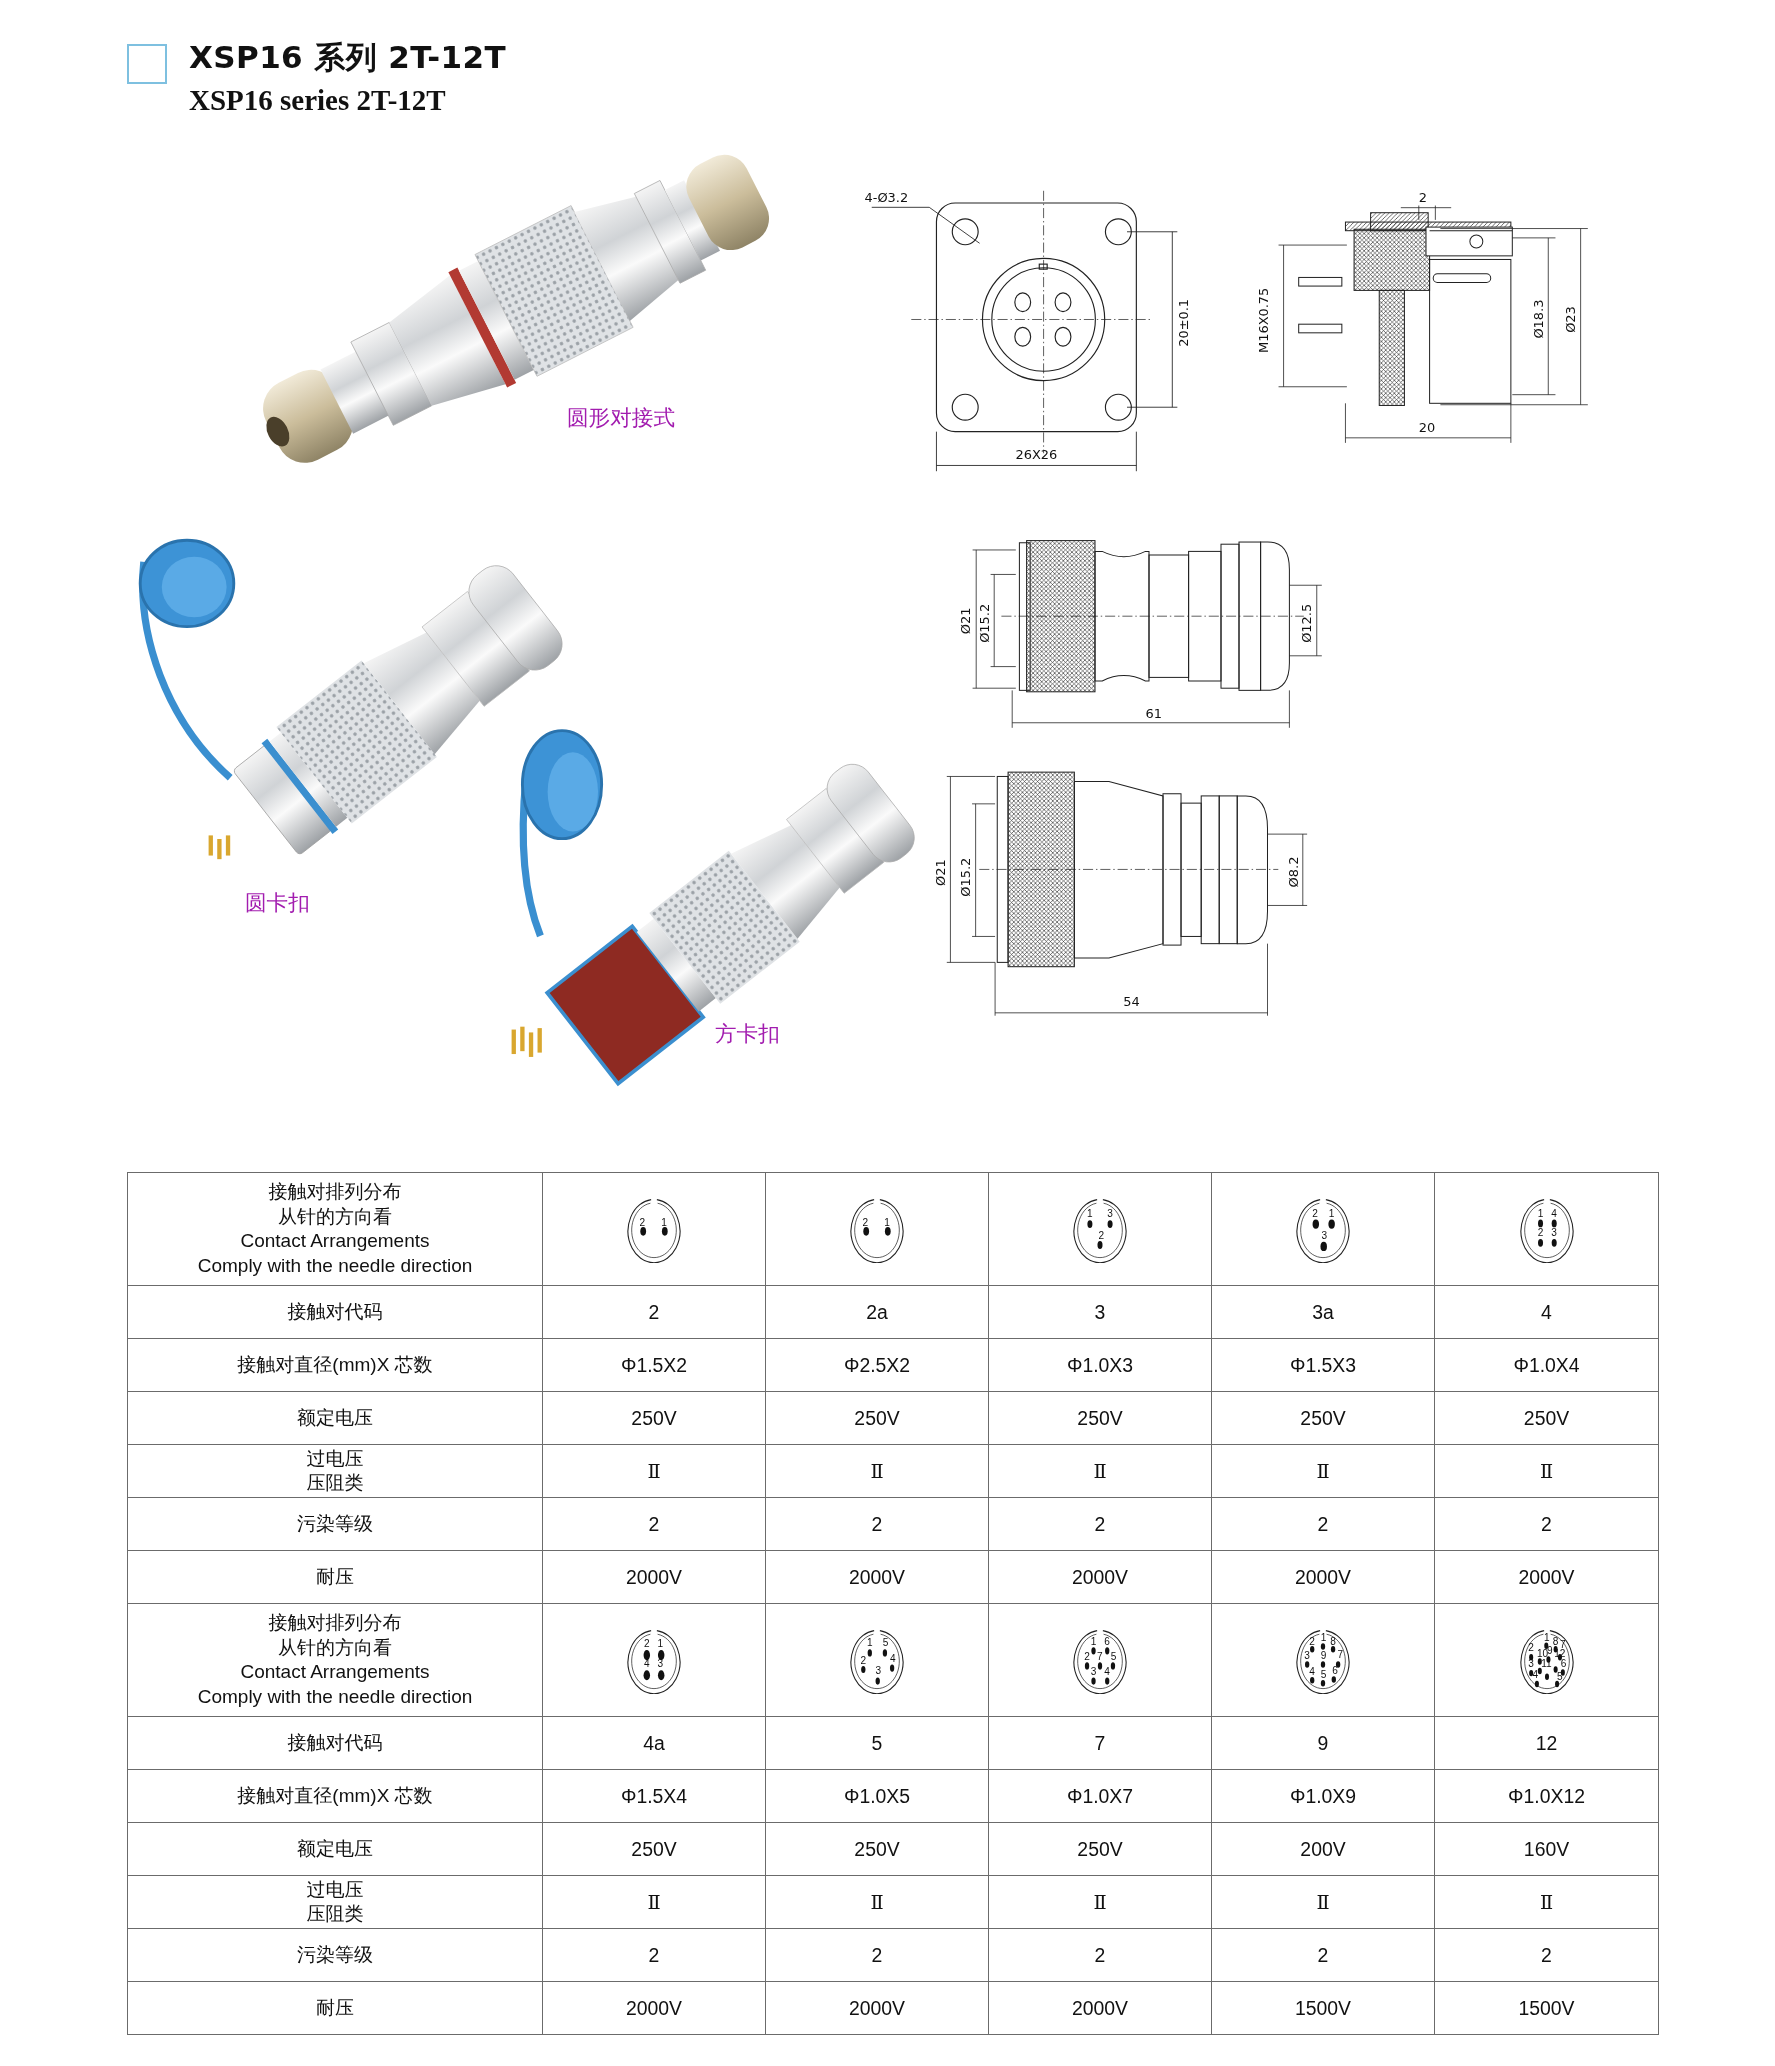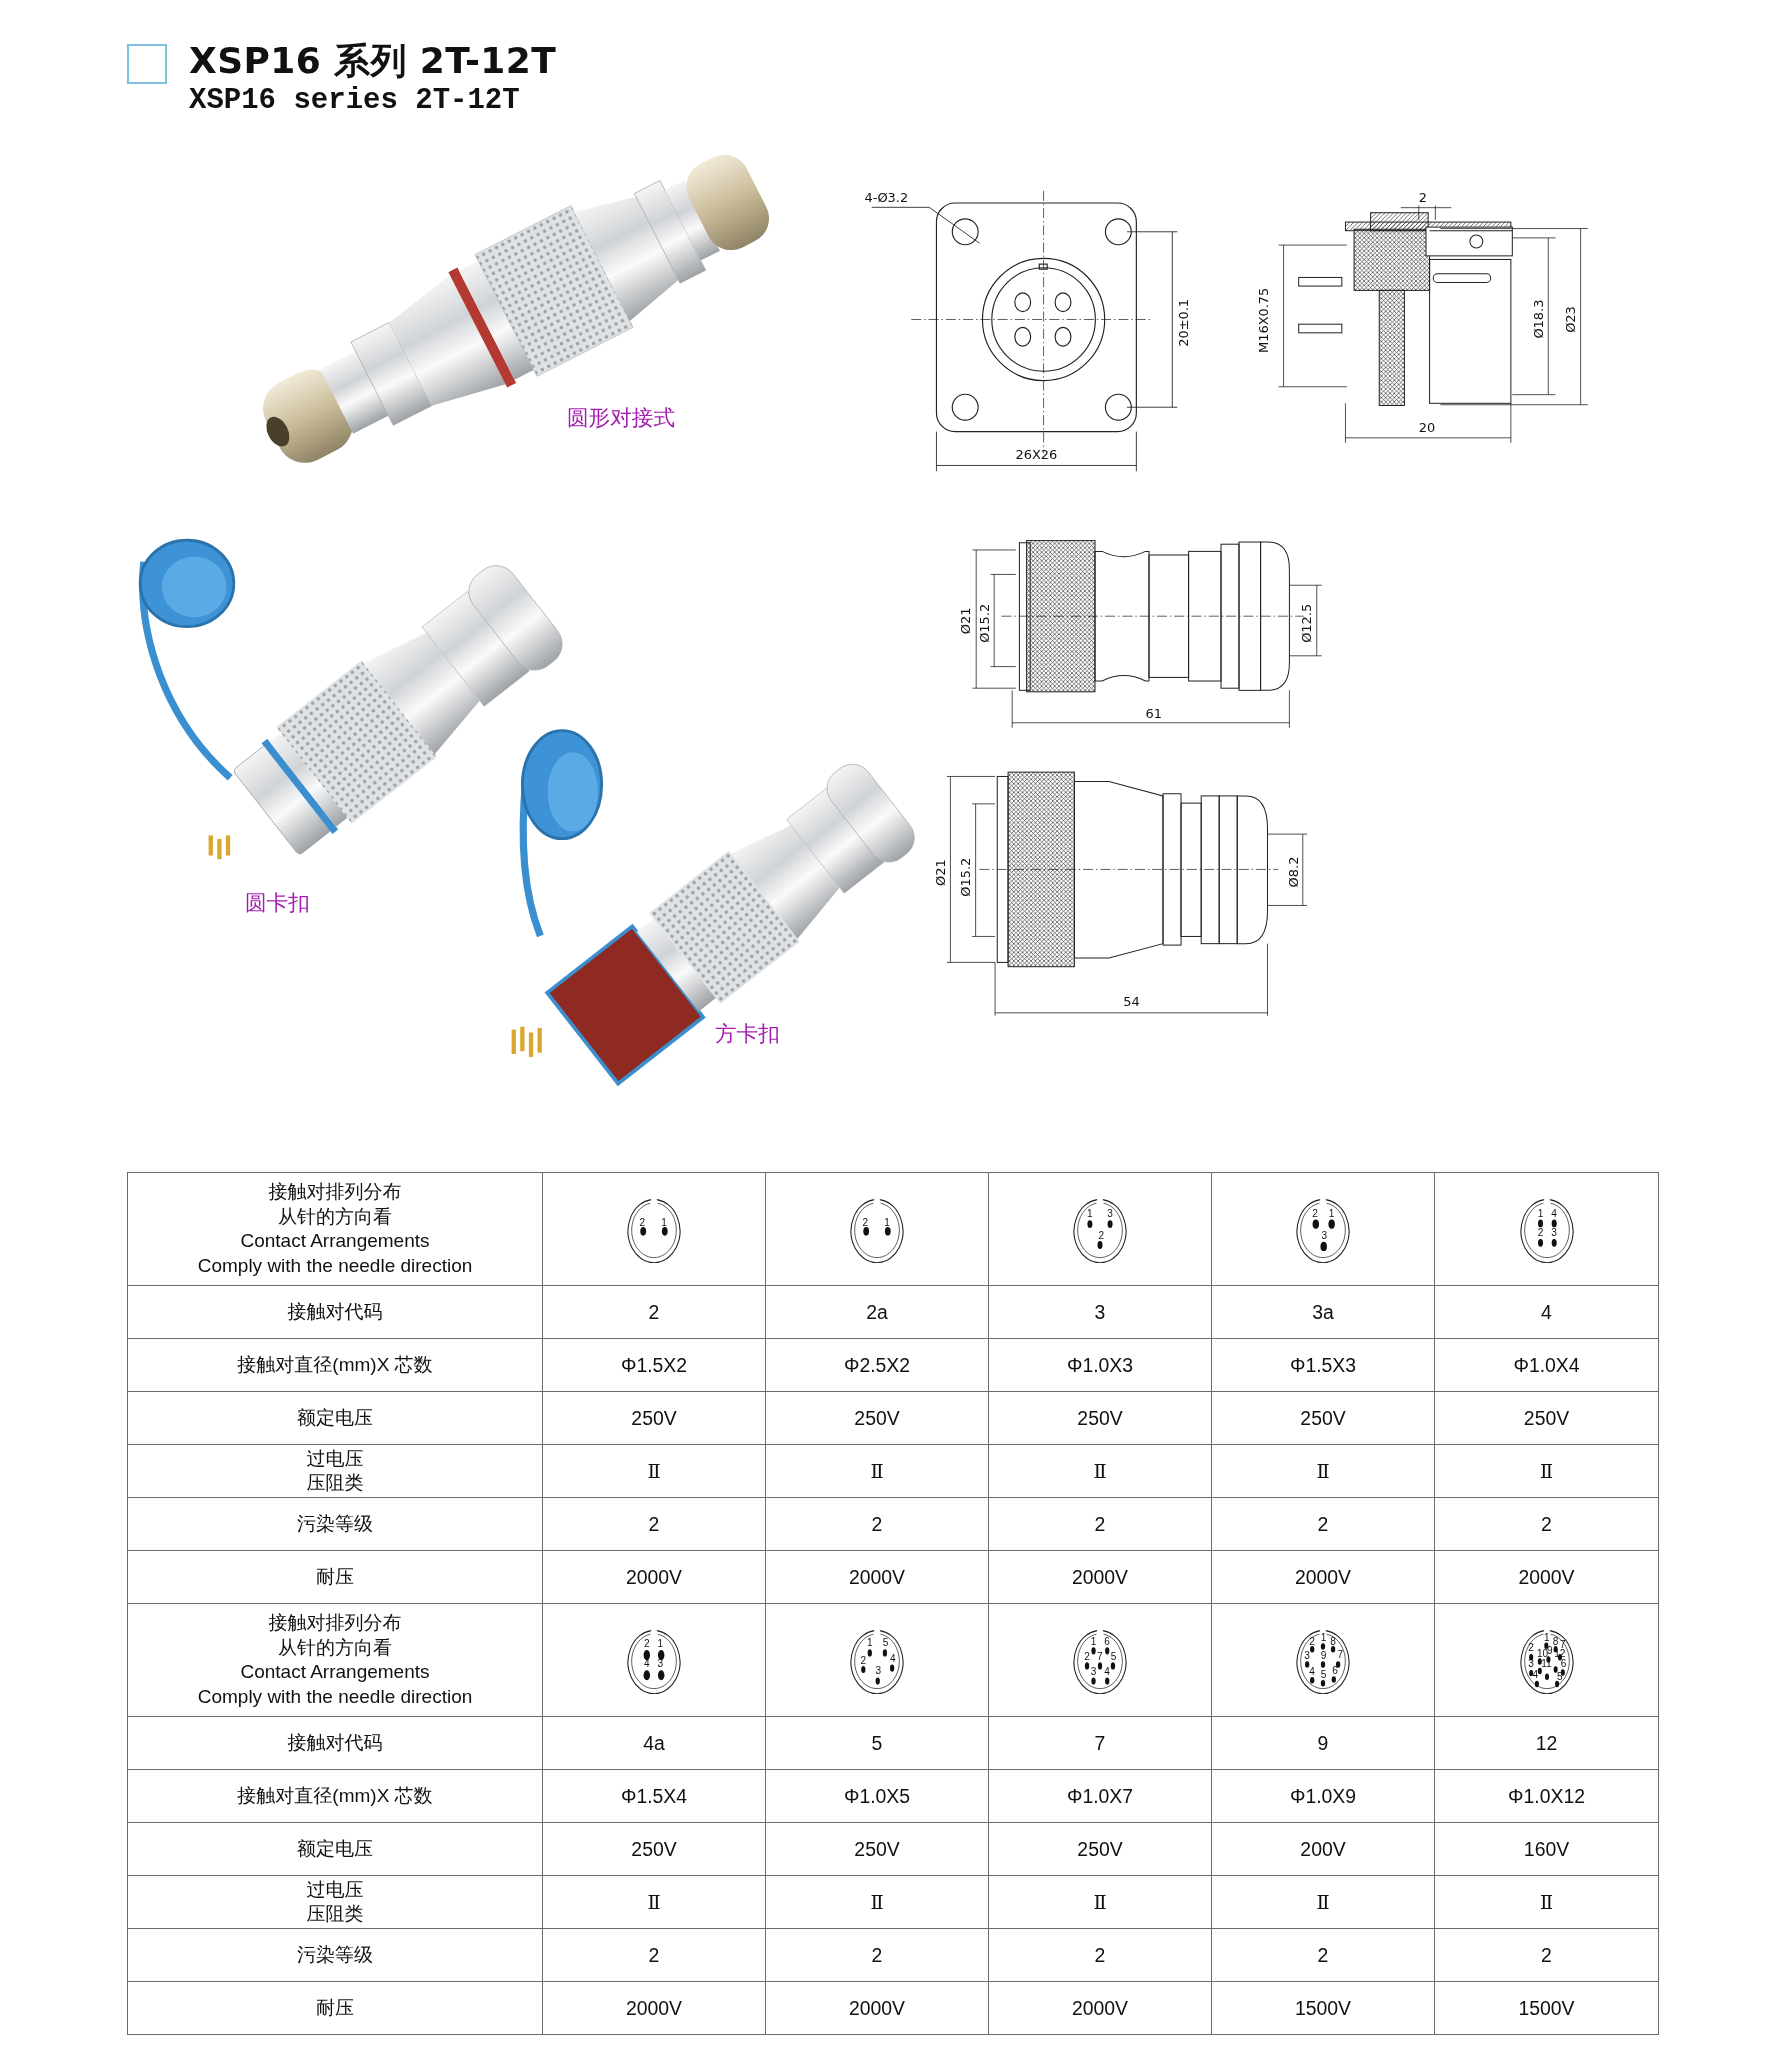--- a/index.html
+++ b/index.html
@@ -1,21 +1,21 @@
 <!DOCTYPE html>
 <html style="font-size:11.5px"><head>
 <meta charset="utf-8">
 <style>
   html,body{margin:0;padding:0;background:#ffffff;}
   body{width:1775px;height:2066px;position:relative;overflow:hidden;font-family:"Liberation Sans","DejaVu Sans",sans-serif;color:#111;}
   .abs{position:absolute;}
   
   .title-box{left:127px;top:44px;width:36px;height:36px;border:2.9px solid #7ec0e0;box-sizing:content-box;}
-  .title-cn{left:189px;top:37px;font-size:36px;font-weight:bold;letter-spacing:0.4px;font-family:"DejaVu Sans",sans-serif;}
-  .title-en{left:189px;top:84px;font-size:29px;font-weight:bold;font-family:Liberation Mono, monospace;}
+  .title-cn{left:189px;top:37px;font-size:31px;font-weight:bold;letter-spacing:0.4px;font-family:"DejaVu Sans",sans-serif;}
+  .title-en{left:189px;top:84px;font-size:29px;font-weight:bold;font-family:Liberation Serif, serif;}
   .photo-label{font-size:21.6px;font-family:"DejaVu Sans",sans-serif;color:#a21caf;}
   .dim-text{font-family:"DejaVu Sans",sans-serif;font-size:18px;fill:#111;}
   
   .spec-table{left:127px;top:1172px;width:1532px;border-collapse:collapse;table-layout:fixed;}
   .spec-table td{border:1.4px solid #6b6b6b;text-align:center;vertical-align:middle;padding:0;font-size:19.4px;color:#111;}
   .spec-table td.lab{font-size:19px;line-height:24.5px;}
   .spec-table td.lab span{display:block;}
   .spec-table tr.arr td{height:112px;margin-top:18px;}
   .spec-table tr.std td{height:52px;}
   .roman{font-family:"Liberation Serif","DejaVu Serif",serif;font-size:21.6px;}

